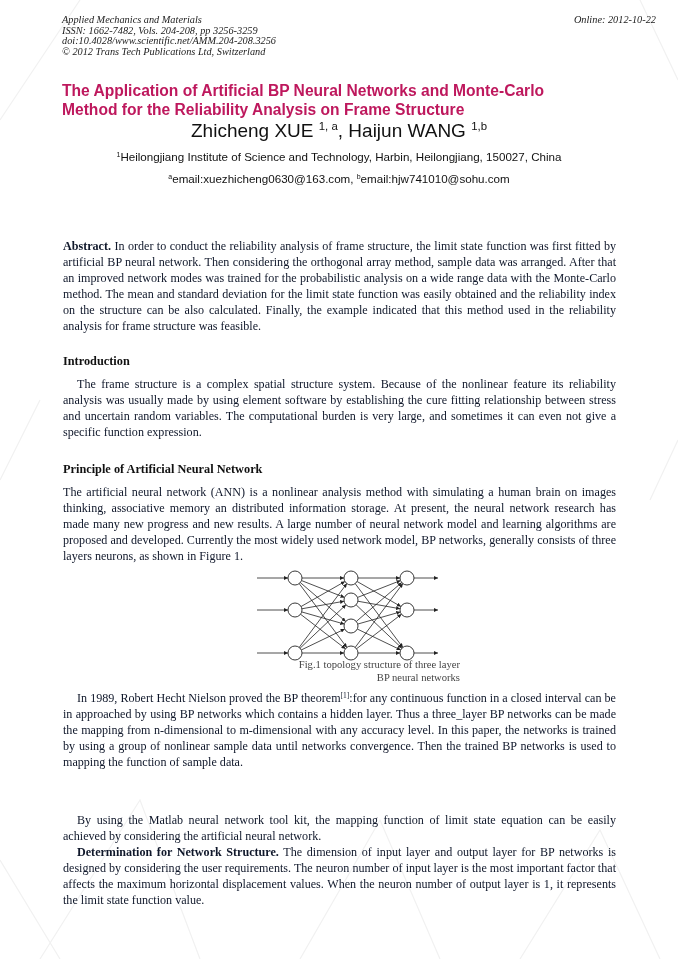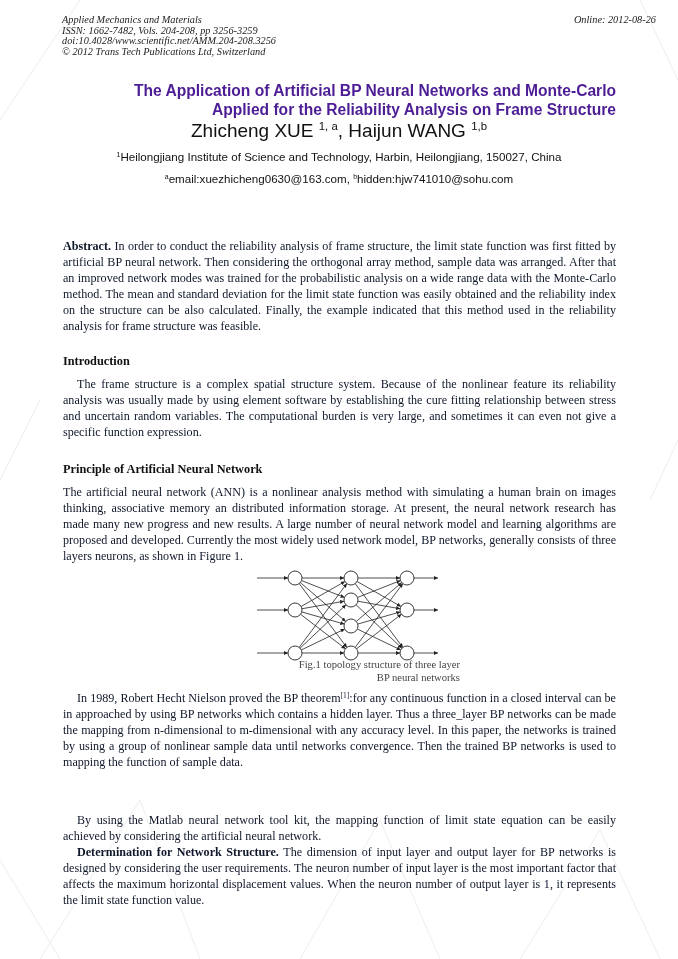--- a/index.html
+++ b/index.html
@@ -1,21 +1,21 @@
 <!DOCTYPE html>
 <html><head>
 <meta charset="utf-8">
 <style>
   html, body { margin: 0; padding: 0; background: #ffffff; }
   body { width: 678px; height: 959px; position: relative; overflow: hidden; color: #111; }
   .page { position: absolute; left: 0; top: 0; width: 678px; height: 920px; padding-left: 40px; }
   .hdr { position: absolute; font-family: "Liberation Serif", serif; font-style: italic; font-size: 10.3px; line-height: 10.6px; color: #222; }
   .hdr-left { left: 62px; top: 15px; }
   .hdr-right { right: 62px; top: 15px; }
-  .title { position: absolute; left: 62px; width: 554px; top: 81px; text-align: right; font-family: "Liberation Sans", sans-serif; font-weight: bold; font-size: 15.6px; line-height: 19px; color: #4c1d95; }
+  .title { position: absolute; left: 62px; width: 554px; top: 81px; text-align: left; font-family: "Liberation Sans", sans-serif; font-weight: bold; font-size: 15.6px; line-height: 19px; color: #be185d; }
   .authors { position: absolute; left: 62px; width: 554px; top: 122px; text-align: center; font-family: "Liberation Sans", sans-serif; font-size: 19px; line-height: 18px; }
   .authors sup, .affil sup, .emails sup { font-size: 0.6em; vertical-align: 0.6em; line-height: 0; }
   .affil { position: absolute; left: 62px; width: 554px; top: 150px; text-align: center; font-family: "Liberation Sans", sans-serif; font-size: 11.6px; line-height: 14px; }
   .emails { position: absolute; left: 62px; width: 554px; top: 172px; text-align: center; font-family: "Liberation Sans", sans-serif; font-size: 11.6px; line-height: 14px; }
   .keywords { position: absolute; left: 63px; width: 556px; top: 207px; font-family: "Liberation Sans", sans-serif; font-size: 11.6px; line-height: 14px; }
   .keywords b { font-weight: bold; }
   .body-text { position: absolute; left: 63px; width: 553px; font-family: "Liberation Serif", serif; font-size: 12.1px; line-height: 16px; text-align: justify; color: #0f172a; }
   .indent { text-indent: 14px; }
   .section-head { position: absolute; left: 63px; font-family: "Liberation Serif", serif; font-weight: bold; font-size: 12.3px; line-height: 16px; }
   .abstract { top: 238px; }
@@ -43,37 +43,37 @@
       <path d="M0 120 L80 0 M640 0 L678 80 M0 480 L40 400 M650 500 L678 440"></path>
     </g>
   </svg>
 
   <div class="hdr hdr-left">
     <div>Applied Mechanics and Materials</div>
     <div>ISSN: 1662-7482, Vols. 204-208, pp 3256-3259</div>
     <div>doi:10.4028/www.scientific.net/AMM.204-208.3256</div>
     <div>© 2012 Trans Tech Publications Ltd, Switzerland</div>
   </div>
-  <div class="hdr hdr-right">Online: 2012-08-26</div>
+  <div class="hdr hdr-right">Online: 2012-10-22</div>
 
   <div class="title">
     <div>The Application of Artificial BP Neural Networks and Monte-Carlo</div>
-    <div>Applied for the Reliability Analysis on Frame Structure</div>
+    <div>Method for the Reliability Analysis on Frame Structure</div>
   </div>
 
   <div class="authors">
     <span>Zhicheng  XUE </span><sup>1, a</sup><span>, </span><span>Haijun WANG </span><sup>1,b</sup>
   </div>
 
   <div class="affil">
     <sup>1</sup><span>Heilongjiang Institute of Science and Technology, Harbin, Heilongjiang, 150027, China</span>
   </div>
 
   <div class="emails">
-    <sup>a</sup><span>email:xuezhicheng0630@163.com</span><span>, </span><sup>b</sup><span>hidden:hjw741010@sohu.com</span>
+    <sup>a</sup><span>email:xuezhicheng0630@163.com</span><span>, </span><sup>b</sup><span>email:hjw741010@sohu.com</span>
   </div>
 
 
   <div class="body-text abstract">
     <b>Abstract.</b><span> In order to conduct the reliability analysis of frame structure, the limit state function was first fitted by artificial BP neural network. Then considering the orthogonal array method, sample data was arranged. After that an improved network modes was trained for the probabilistic analysis on a wide range data with the Monte-Carlo method. The mean and standard deviation for the limit state function was easily obtained and the reliability index on the structure can be also calculated. Finally, the example indicated that this method used in the reliability analysis for frame structure was feasible.</span>
   </div>
 
   <div class="section-head intro-head">Introduction</div>
   <div class="body-text intro indent">The frame structure is a complex spatial structure system. Because of the nonlinear feature its reliability analysis was usually made by using element software by establishing the cure fitting relationship between stress and uncertain random variables. The computational burden is very large, and sometimes it can even not give a specific function expression.</div>
 

